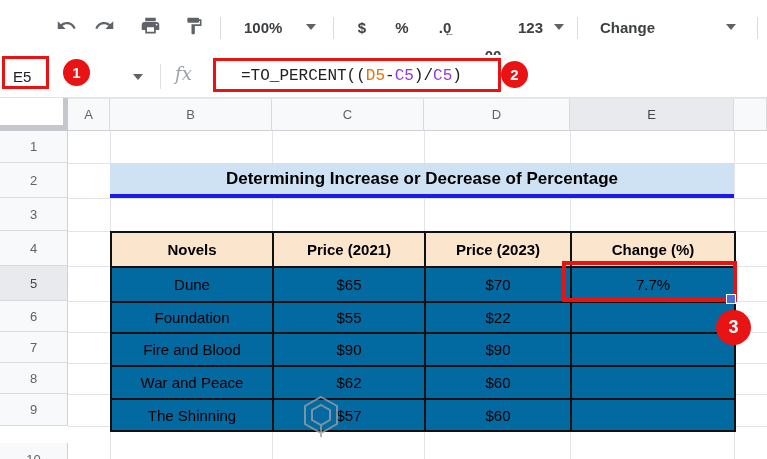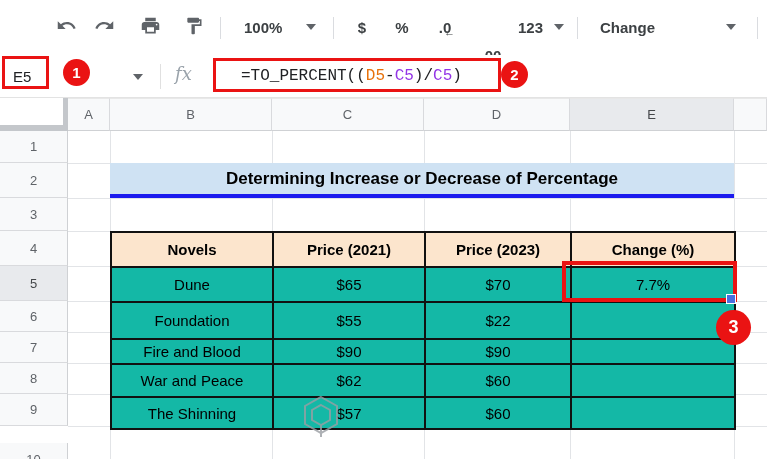--- a/index.html
+++ b/index.html
@@ -81,21 +81,21 @@
   .hline { position: absolute; left: 68px; right: 0; height: 1px; background: #e2e4e7; z-index: 1; }
 
   
   .title-cell { position: absolute; left: 110px; top: 32px; width: 624px; height: 35px;
     background: #cfe2f3; border-bottom: 4px solid #1b1bee;
     display: flex; align-items: center; justify-content: center;
     font-size: 17px; font-weight: 700; color: #000; z-index: 10; cursor: cell; }
   table.data-tbl { position: absolute; left: 110px; top: 100px; width: 624px;
     border-collapse: collapse; table-layout: fixed; z-index: 10; background: #fff; }
   table.data-tbl td { border: 2px solid #111; text-align: center; vertical-align: middle;
-    font-size: 15px; color: #000; padding: 0; background: #14b8a6; cursor: cell; }
+    font-size: 15px; color: #000; padding: 0; background: #0369a1; cursor: cell; }
   table.data-tbl tr.hdr td { background: #fce5cd; font-weight: 700; }
   .sel-rect { position: absolute; left: 562px; top: 130px; width: 175px; height: 41px;
     border: 4px solid #ea1313; z-index: 20; pointer-events: none; }
   .fill-handle { position: absolute; left: 726px; top: 163px; width: 10px; height: 10px;
     background: #4a6ee0; border: 1px solid #fff; z-index: 21; cursor: crosshair; }
 
   
   .watermark { position: absolute; left: 300px; top: 262px; display: flex; align-items: flex-start;
     z-index: 15; opacity: 0.8; pointer-events: none; }
   .wm-text { font-family: "DejaVu Serif", serif; font-size: 16px; letter-spacing: 3px;
@@ -230,27 +230,27 @@
         <td>Price (2021)</td>
         <td>Price (2023)</td>
         <td>Change (%)</td>
       </tr>
       <tr style="height:35px">
         <td>Dune</td>
         <td>$65</td>
         <td>$70</td>
         <td>7.7%</td>
       </tr>
-      <tr style="height:37px">
+      <tr style="height:31px">
         <td>Foundation</td>
         <td>$55</td>
         <td>$22</td>
         <td></td>
       </tr>
-      <tr style="height:25px">
+      <tr style="height:33px">
         <td>Fire and Blood</td>
         <td>$90</td>
         <td>$90</td>
         <td></td>
       </tr>
       <tr style="height:33px">
         <td>War and Peace</td>
         <td>$62</td>
         <td>$60</td>
         <td></td>

